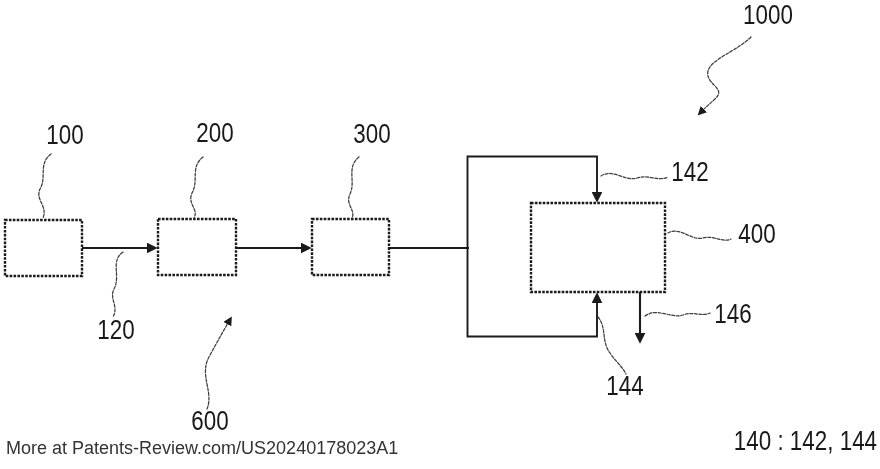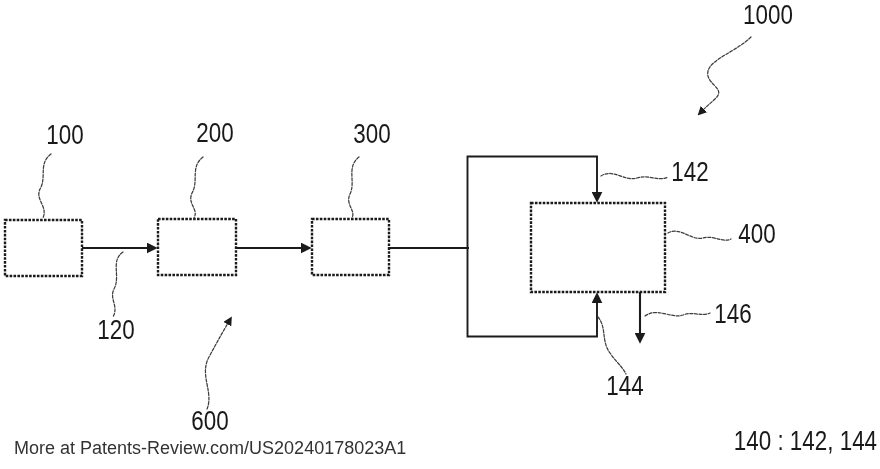--- a/index.html
+++ b/index.html
@@ -52,21 +52,21 @@
     position: absolute;
     font-size: 28px;
     line-height: 1;
     color: #191919;
     white-space: nowrap;
     transform: scaleX(0.8);
     transform-origin: 100% 0;
   }
   .watermark {
     position: absolute;
-    left: 14px;
+    left: 6px;
     top: 438px;
     font-size: 18px;
     line-height: 1.2;
     color: #333333;
     white-space: nowrap;
   }
 </style>
 </head>
 <body>
 

